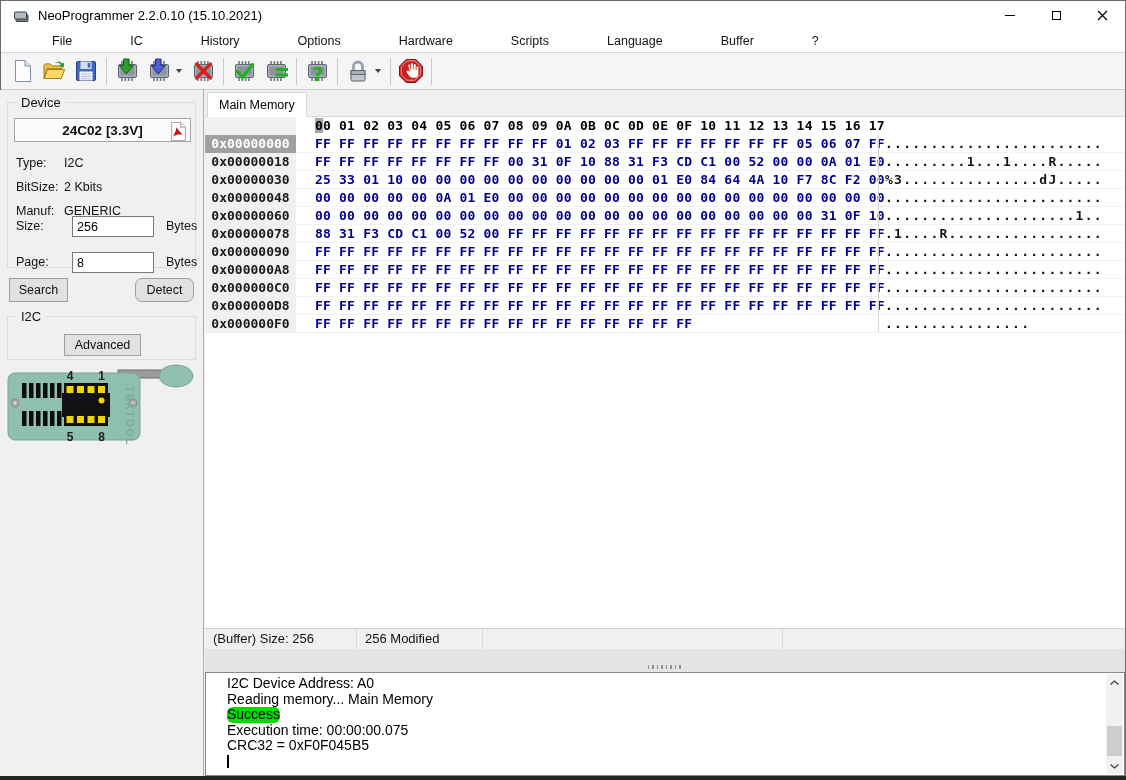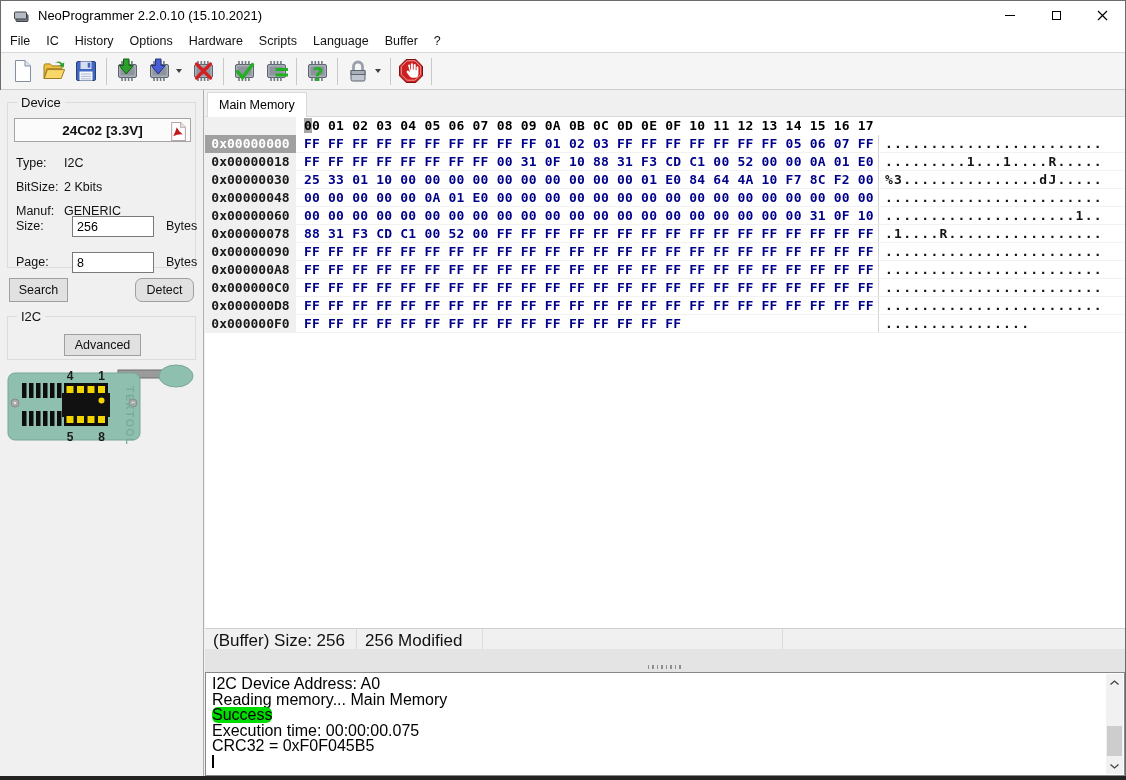--- a/index.html
+++ b/index.html
@@ -13,21 +13,21 @@
               display:flex; align-items:center; padding-left:11px; }
   .title-text { font-size:13px; color:#000; margin-left:8px; }
   .win-controls { margin-left:auto; height:100%; display:flex; }
   .win-btn { width:46px; height:100%; display:flex; align-items:center; justify-content:center; }
   .glyph-minimize { width:10px; height:0; border-top:1px solid #000; }
   .glyph-maximize { width:9px; height:9px; border:1px solid #000; }
 
   
   .menubar { position:absolute; top:30px; left:1px; right:1px; height:22px; background:#fff;
              display:flex; align-items:stretch; padding-left:1px; font-size:12.5px; color:#111; }
-  .menu-item { padding:0 8px; display:flex; align-items:center; }
+  .menu-item { padding:0 8px; display:flex; align-items:center;margin-left:42px; }
 
   
   .toolbar { position:absolute; top:52px; left:1px; right:1px; height:38px; background:#f5f5f5;
              border-top:1px solid #d8d8d8; border-bottom:1px solid #cccccc;
              display:flex; align-items:center; padding-left:5px; }
   .tool-btn { width:32px; height:31px; display:flex; align-items:center; justify-content:center; }
   .tool-btn svg { display:block; }
   .tool-sep { width:1px; height:27px; background:#c9c9c9; margin:0 4px; }
   .caret-down { width:0; height:0; border-left:3.5px solid transparent; border-right:3.5px solid transparent;
                 border-top:4px solid #404040; margin:0 5px 0 1px; }
@@ -61,38 +61,38 @@
   .tabstrip { position:absolute; left:205px; top:90px; right:1px; height:27px; background:#f0f0f0;
               border-bottom:1px solid #d9d9d9; }
   .tab-active { position:absolute; left:2px; top:2px; height:25px; background:#fff;
                 border:1px solid #d9d9d9; border-bottom:none; padding:0 11px; font-size:12.5px;
                 line-height:24px; z-index:2; color:#000; }
   .hex-body { position:absolute; left:205px; top:117px; right:1px; height:511px; background:#fff;
               font-family:"DejaVu Sans Mono",monospace; font-weight:bold; font-size:13px; }
   .hex-row { display:flex; height:18px; line-height:18px; white-space:pre; }
   .addr-cell { width:91px; background:#f0f0f0; color:#1a1a1a; text-align:center; }
   .addr-sel { background:#a0a0a0; color:#fff; }
-  .hex-cell { width:582px; padding-left:8px; color:#00008b; letter-spacing:0.2px; border-bottom:1px solid #f2f2f2; }
+  .hex-cell { width:582px; padding-left:19px; color:#00008b; letter-spacing:0.2px; border-bottom:1px solid #f2f2f2; }
   .ascii-cell { flex:1; border-left:1px solid #d4d4d4; padding-left:6px; color:#141414;
                 letter-spacing:1.25px; border-bottom:1px solid #f2f2f2; }
   .hdr .hex-cell, .hdr .ascii-cell { color:#000; border-bottom:none; }
   .hdr .hex-cell::first-letter { background:#a6a6a6; }
 
   
   .statusbar { position:absolute; left:205px; top:628px; right:1px; height:21px; background:#f0f0f0;
-               border-top:1px solid #d0d0d0; display:flex; font-size:17px; color:#111; }
+               border-top:1px solid #d0d0d0; display:flex; font-size:13px; color:#111; }
   .status-seg { border-right:1px solid #dadada; padding:2px 0 0 8px; white-space:nowrap; overflow:hidden; }
   .splitterbar { position:absolute; left:205px; top:649px; right:1px; height:23px; background:#e4e4e4;
                  display:flex; justify-content:center; align-items:flex-end; }
   .grip { width:34px; height:4px; margin-bottom:3px;
           background-image:repeating-linear-gradient(90deg,#8f8f8f 0 1.5px,transparent 1.5px 4.5px); }
 
   
   .log-panel { position:absolute; left:205px; top:672px; width:920px; height:104px; background:#fff;
-               border:1px solid #888; font-size:16px; color:#000; padding:3px 20px 2px 6px; }
+               border:1px solid #888; font-size:14px; color:#000; padding:3px 20px 2px 21px; }
   .log-line { height:15.5px; line-height:15.5px; white-space:pre; }
   .log-hl { display:inline-block; background:#00dc00;border-radius:6px; }
   .caret-bar { width:1.5px; height:13px; background:#000; margin-top:1px; }
   .scrollbar { position:absolute; top:1px; right:1px; bottom:1px; width:17px; background:#f1f1f1; }
   .sb-arrow { position:absolute; left:0; right:0; height:15px; display:flex; align-items:center; justify-content:center; }
   .sb-up { top:1px; } .sb-down { bottom:1px; }
   .sb-thumb { position:absolute; left:1px; right:1px; top:52px; height:30px; background:#cdcdcd; }
 
   .bottom-strip { position:absolute; left:0; top:776px; width:100%; height:4px; background:#232323; }
 </style>

